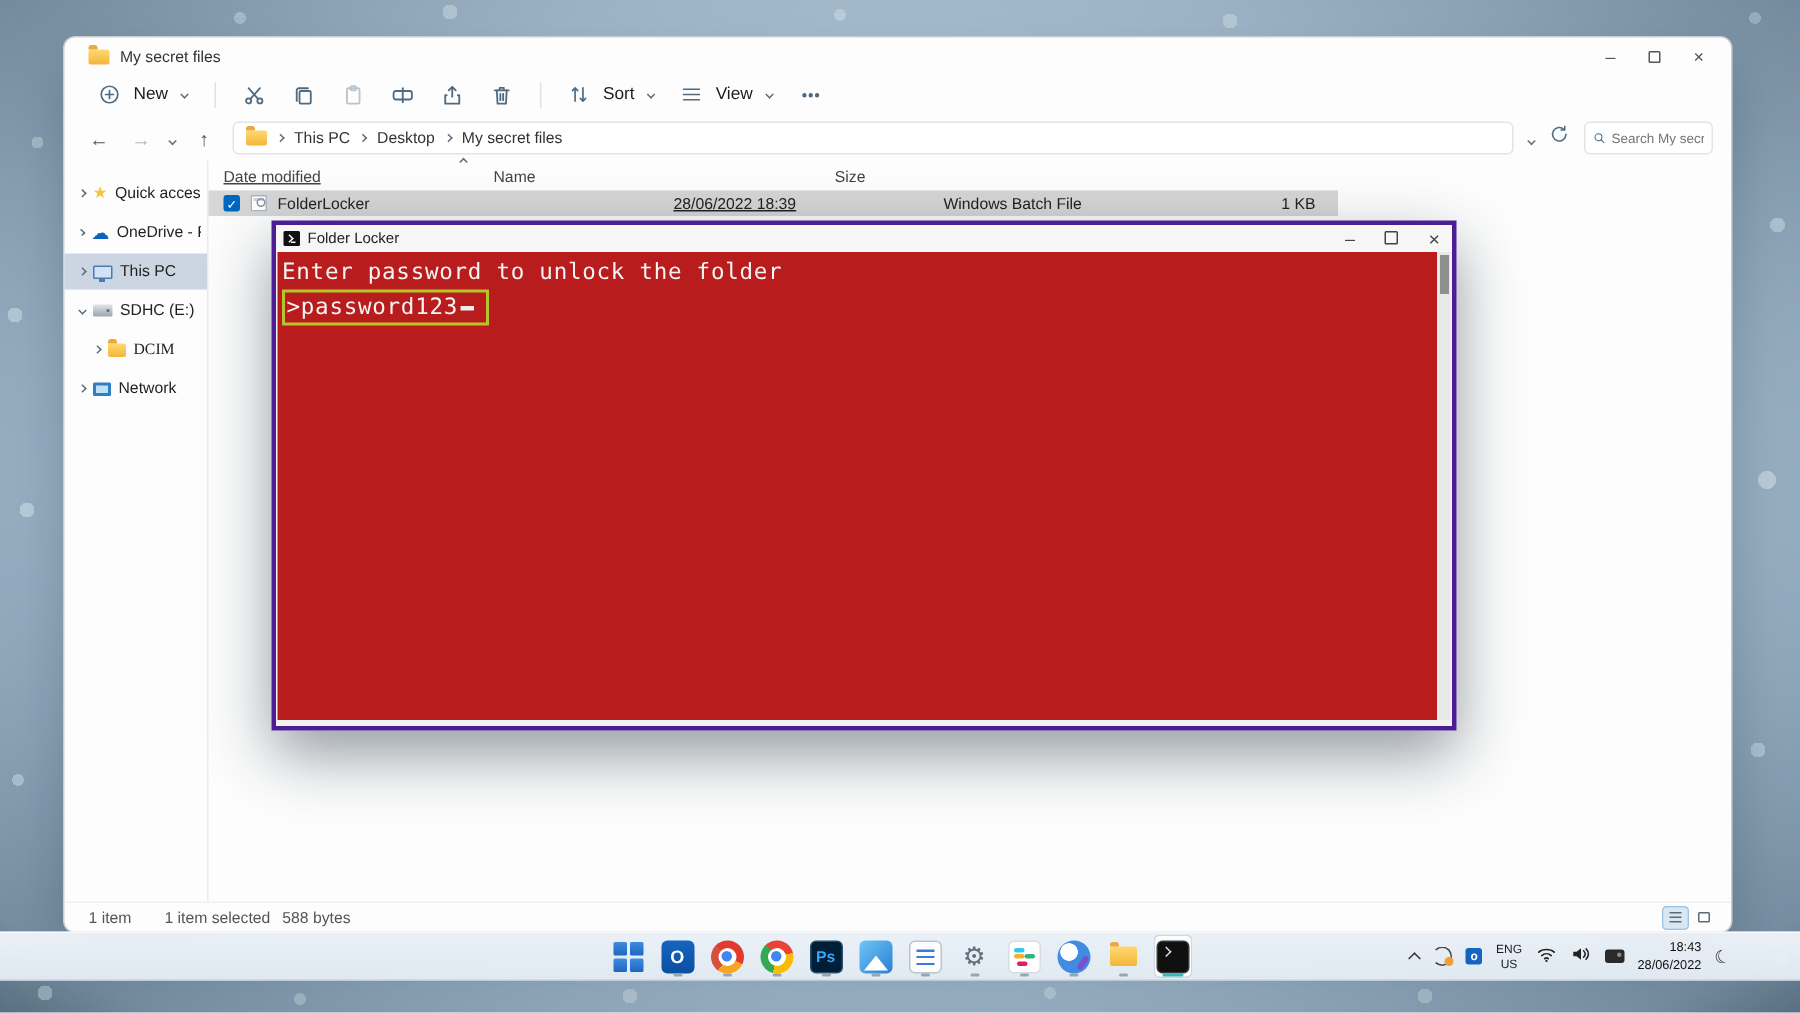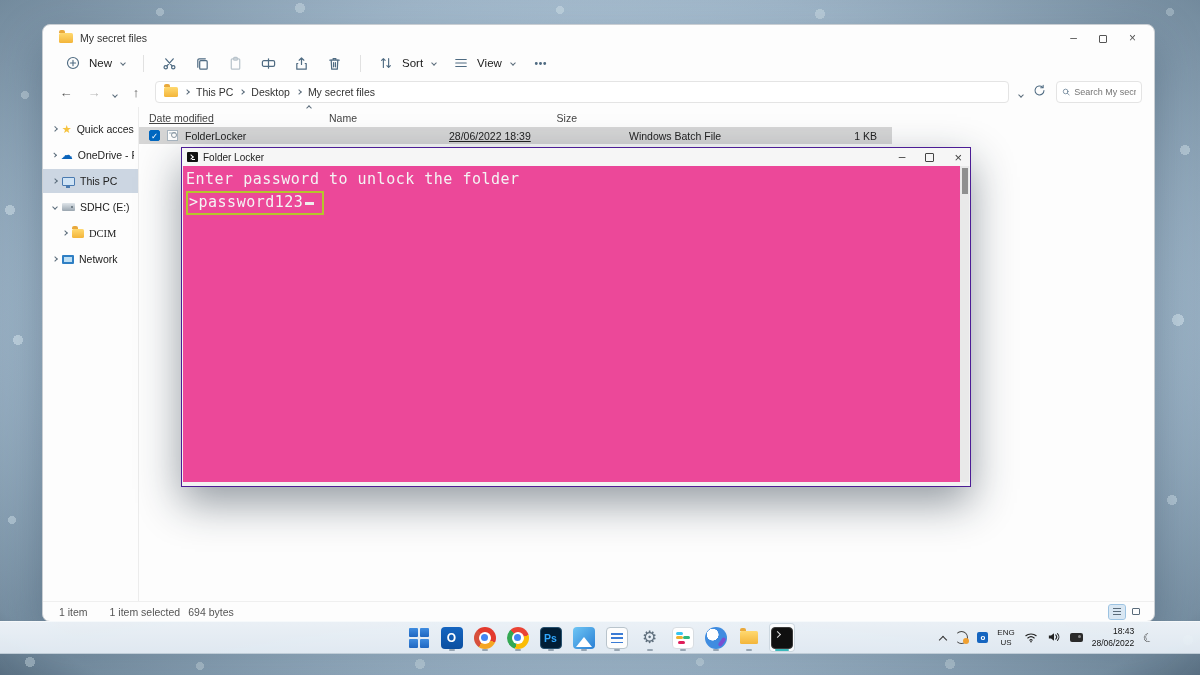--- a/index.html
+++ b/index.html
@@ -93,29 +93,29 @@
   .st-gap2 { margin-right:8px; }
   .view-toggles { margin-left:auto; display:flex; gap:3px; }
   .vt { width:16px; height:14px; border-radius:2px; display:flex; align-items:center; justify-content:center; }
   .vt.sel { background:#d9e7f3; outline:1px solid #9cc3e2; }
   .vt .lines { width:8px; height:7px; border-top:1.5px solid #5a6b7a; border-bottom:1.5px solid #5a6b7a; position:relative; }
   .vt .lines::after { content:""; position:absolute; left:0; right:0; top:2.2px; border-top:1.5px solid #5a6b7a; }
   .vt .thumb { width:8px; height:7px; border:1.3px solid #5a6b7a; border-radius:1px; }
 
   
   .cmdwin { position:absolute; left:181px; top:147px; width:790px; height:340px; background:#f2f2f2;
-    border:1px solid #4c1d95; box-shadow:0 16px 40px rgba(20,35,50,.45); z-index:2; display:flex; flex-direction:column; }
+    border:3px solid #4c1d95; box-shadow:0 16px 40px rgba(20,35,50,.45); z-index:2; display:flex; flex-direction:column; }
   .cmd-titlebar { height:18px; display:flex; align-items:center; padding:0 8px 0 5px; background:#f6f6f6; }
   .cmdico { position:relative; width:11px; height:10px; background:#111; border-radius:1px; flex:none; }
   .cmdico::before { content:""; position:absolute; left:2px; top:3px; width:3px; height:3px; border-left:1px solid #fff; border-bottom:1px solid #fff; transform:rotate(-135deg); }
   .cmdico::after { content:""; position:absolute; left:5px; bottom:2px; width:3px; height:1px; background:#fff; }
   .cmd-title { font-size:10px; color:#222; margin-left:5px; }
   .cmd-btns { margin-left:auto; display:flex; align-items:center; gap:20px; color:#444; }
   .cmd-body { flex:1; display:flex; min-height:0; padding:0 1px 4px 1px; }
-  .cmd-screen { flex:1; background:#ec4899; color:#f4f4f4; font-family:"DejaVu Sans Mono","Liberation Mono",monospace;
+  .cmd-screen { flex:1; background:#b91c1c; color:#f4f4f4; font-family:"DejaVu Sans Mono","Liberation Mono",monospace;
     font-size:15px; letter-spacing:.5px; padding:3px 0 0 3px; overflow:hidden; }
   .cmd-line1 { line-height:21px; white-space:pre; }
   .prompt-box { display:inline-block; border:2px solid #b5c52c; padding:0 8px 2px 1px; margin-top:1px; }
   .cursor { display:inline-block; width:9px; height:3px; background:#eee; margin-left:2px; vertical-align:2px; }
   .cmd-scroll { width:9px; background:#e9e9e9; position:relative; }
   .cmd-scroll .thumb { position:absolute; top:2px; left:1.5px; width:6px; height:26px; background:#8f8f8f; }
 
   
   .taskbar { position:absolute; left:0; right:0; top:621px; height:33px; z-index:3;
     background:linear-gradient(rgba(240,245,250,.95), rgba(229,237,245,.95));
@@ -334,21 +334,21 @@
         <span class="col-date">28/06/2022 18:39</span>
         <span class="col-type">Windows Batch File</span>
         <span class="col-size">1 KB</span>
       </div>
     </div>
   </div>
 
   <div class="ex-status">
     <span class="st-gap">1 item</span>
     <span class="st-gap2">1 item selected</span>
-    <span>694 bytes</span>
+    <span>588 bytes</span>
     <span class="view-toggles">
       <span class="vt sel">
           <span class="lines"></span>
         </span>
       <span class="vt">
           <span class="thumb"></span>
         </span>
     </span>
   </div>
 </div>

